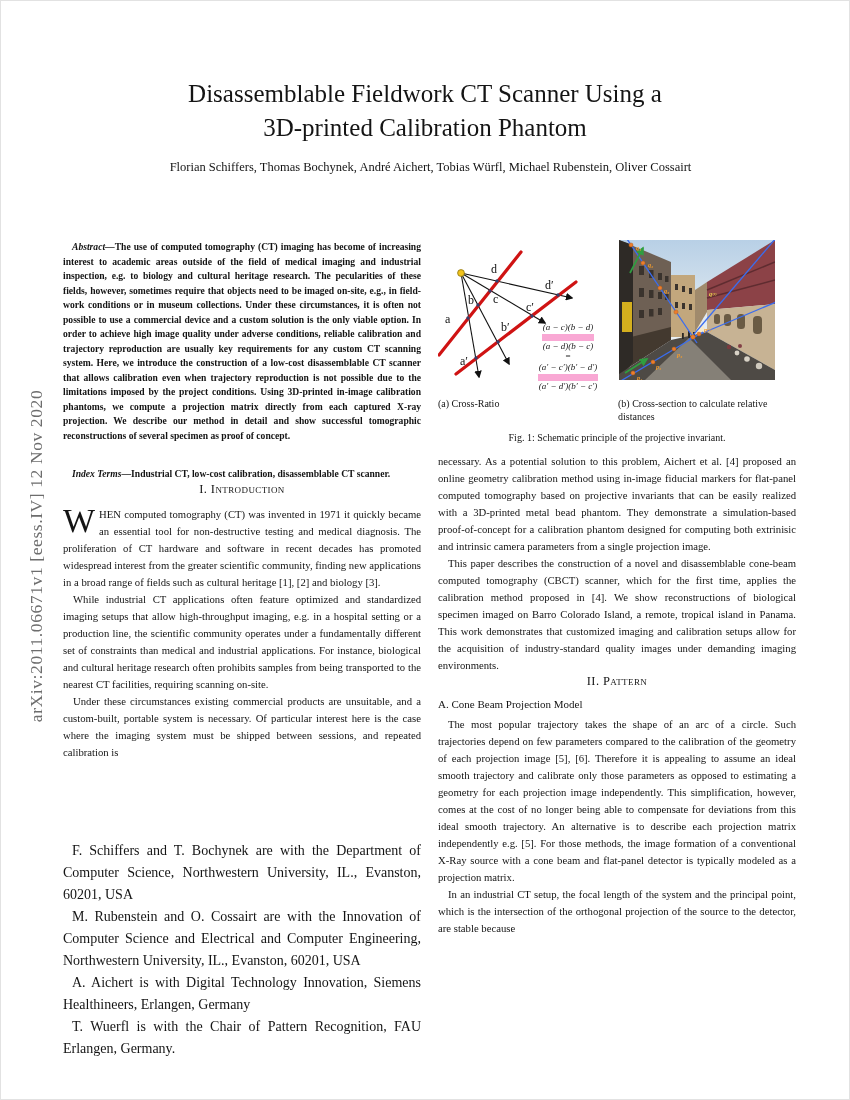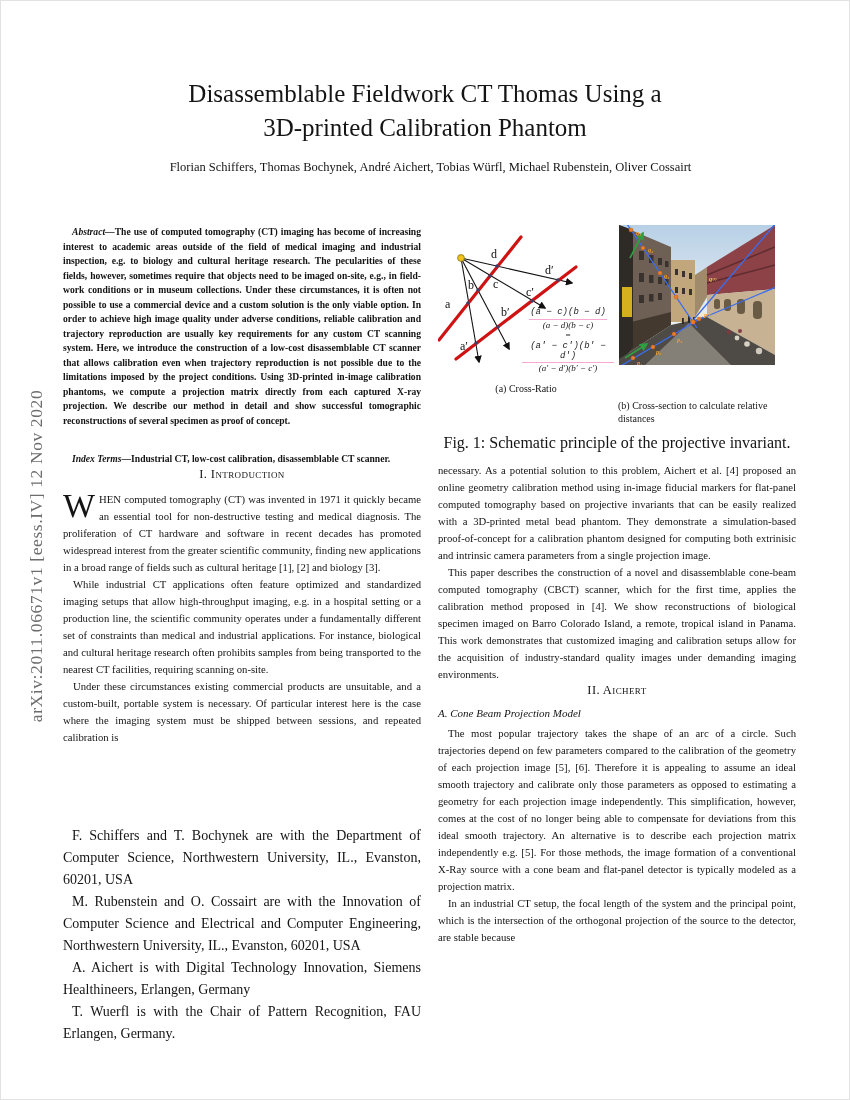--- a/index.html
+++ b/index.html
@@ -12,67 +12,67 @@
   .arxiv {
     position:absolute; left:35px; top:555px;
     transform:translate(-50%,-50%) rotate(-90deg);
     white-space:nowrap; font-size:17.5px; letter-spacing:.6px; color:#6d6d6d;
   }
   header { position:absolute; top:0; left:0; right:0; text-align:center; padding-top:76px; }
   h1 { font-size:25px; font-weight:normal; line-height:34px; }
   .authors { margin-top:15px; font-size:12.5px;padding-left:11px; }
 
   .cols {
-    position:absolute; top:217px; left:62px; width:733px; height:830px;
+    position:absolute; top:232px; left:62px; width:733px; height:830px;
     display:flex; gap:17px; overflow:hidden;
   }
   .col { width:358px; position:relative; }
 
   .abs { font-size:9.6px; font-weight:bold; line-height:14.5px; text-align:justify; text-indent:9px; margin-top:7px; }
   .abs .lead { font-style:italic; }
   .idx { margin-top:24px; }
 
   .sec { font-weight:normal; font-variant:small-caps; font-size:12.5px; text-align:center; letter-spacing:.4px; margin:0 0 9px; }
-  .subsec { font-weight:normal; font-style:italic; font-size:11px; margin:4px 0 6px; }
+  .subsec { font-weight:normal; font-size:11px; margin:4px 0 6px; }
 
   .body { font-size:10.7px; line-height:17px; text-align:justify; }
   .body.ind { text-indent:10px; }
   .dropcap { float:left; font-size:34px; line-height:28px; padding:1px 4px 0 0; }
 
   .footnotes { position:absolute; bottom:3px; left:0; right:0; font-size:14px; line-height:22px; text-align:justify; }
   .footnotes p { text-indent:9px; }
 
   figure { margin:4px 0 10px; }
   .figrow { display:flex; gap:5px; align-items:flex-start; }
   .subfig-a { position:relative; width:176px; height:157px; }
   .subfig-b { width:156px; height:140px; margin-top:3px; }
   .formula { position:absolute; left:84px; top:86px; width:92px; text-align:center; font-style:italic; font-size:9px; line-height:1.1; color:#222; }
   .frac { display:inline-block; }
-  .frac .num { display:block; border-bottom:1px solid #f9a8d4; padding:0 1px 1px;font-family:Liberation Mono, monospace; }
+  .frac .num { display:block; border-bottom:7px solid #f9a8d4; padding:0 1px 1px; }
   .frac .den { display:block; padding-top:1px; }
   .eq { display:block; font-style:normal; margin:0 0 1px; }
   .subcaps { display:flex; margin-top:4px; font-size:10px; line-height:12.5px; }
-  .subcap.ca { width:176px; text-align:center; }
-  .subcap.cb { width:162px; margin-left:4px; text-align:left;margin-top:17px; }
-  .figcap { margin-top:9px; text-align:center; font-size:16px; }
+  .subcap.ca { width:176px; }
+  .subcap.cb { width:162px; margin-left:4px; text-align:left; }
+  .figcap { margin-top:9px; text-align:center; font-size:10px; }
 
   svg text { font-family:"Liberation Serif","DejaVu Serif",serif; }
   .geo-label { font-size:12px; fill:#111; }
   .photo-label { font-size:6.3px; font-style:italic; fill:#f29b2d; font-weight:bold; }
   .photo-label.yellow { fill:#e9d44c; }
 </style>
 </head>
 <body>
 
 <div class="page">
 
   <div class="arxiv">arXiv:2011.06671v1  [eess.IV]  12 Nov 2020</div>
 
   <header>
-    <h1><span>Disassemblable Fieldwork CT Thomas Using a</span><br><span>3D-printed Calibration Phantom</span></h1>
+    <h1><span>Disassemblable Fieldwork CT Scanner Using a</span><br><span>3D-printed Calibration Phantom</span></h1>
     <div class="authors">Florian Schiffers, Thomas Bochynek, André Aichert, Tobias Würfl, Michael Rubenstein, Oliver Cossairt</div>
   </header>
 
   <div class="cols">
 
     <div class="col">
       <p class="abs"><span class="lead">Abstract</span><span>—The use of computed tomography (CT) imaging has become of increasing interest to academic areas outside of the field of medical imaging and industrial inspection, e.g. to biology and cultural heritage research. The pecularities of these fields, however, sometimes require that objects need to be imaged on-site, e.g., in field-work conditions or in museum collections. Under these circumstances, it is often not possible to use a commercial device and a custom solution is the only viable option. In order to achieve high image quality under adverse conditions, reliable calibration and trajectory reproduction are usually key requirements for any custom CT scanning system. Here, we introduce the construction of a low-cost disassemblable CT scanner that allows calibration even when trajectory reproduction is not possible due to the limitations imposed by the project conditions. Using 3D-printed in-image calibration phantoms, we compute a projection matrix directly from each captured X-ray projection. We describe our method in detail and show successful tomographic reconstructions of several specimen as proof of concept.</span></p>
       <p class="abs idx"><span class="lead">Index Terms</span><span>—Industrial CT, low-cost calibration, disassemblable CT scanner.</span></p>
 
       <h2 class="sec">I. Introduction</h2>
@@ -257,20 +257,20 @@
         <div class="subcaps">
           <div class="subcap ca">(a) Cross-Ratio</div>
           <div class="subcap cb">(b) Cross-section to calculate relative distances</div>
         </div>
         <figcaption class="figcap">Fig. 1: Schematic principle of the projective invariant.</figcaption>
       </figure>
 
       <p class="body">necessary. As a potential solution to this problem, Aichert et al. [4] proposed an online geometry calibration method using in-image fiducial markers for flat-panel computed tomography based on projective invariants that can be easily realized with a 3D-printed metal bead phantom. They demonstrate a simulation-based proof-of-concept for a calibration phantom designed for computing both extrinisic and intrinsic camera parameters from a single projection image.</p>
       <p class="body ind">This paper describes the construction of a novel and disassemblable cone-beam computed tomography (CBCT) scanner, which for the first time, applies the calibration method proposed in [4]. We show reconstructions of biological specimen imaged on Barro Colorado Island, a remote, tropical island in Panama. This work demonstrates that customized imaging and calibration setups allow for the acquisition of industry-standard quality images under demanding imaging environments.</p>
 
-      <h2 class="sec">II. Aichert</h2>
+      <h2 class="sec">II. Pattern</h2>
       <h3 class="subsec">A. Cone Beam Projection Model</h3>
 
       <p class="body ind">The most popular trajectory takes the shape of an arc of a circle. Such trajectories depend on few parameters compared to the calibration of the geometry of each projection image [5], [6]. Therefore it is appealing to assume an ideal smooth trajectory and calibrate only those parameters as opposed to estimating a geometry for each projection image independently. This simplification, however, comes at the cost of no longer being able to compensate for deviations from this ideal smooth trajectory. An alternative is to describe each projection matrix independently e.g. [5]. For those methods, the image formation of a conventional X-Ray source with a cone beam and flat-panel detector is typically modeled as a projection matrix.</p>
       <p class="body ind">In an industrial CT setup, the focal length of the system and the principal point, which is the intersection of the orthogonal projection of the source to the detector, are stable because</p>
     </div>
   </div>
 </div>
 
 </body></html>

